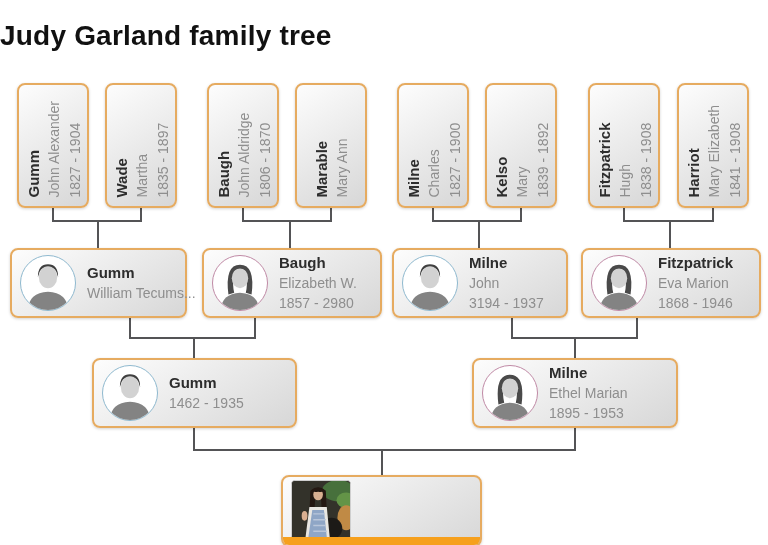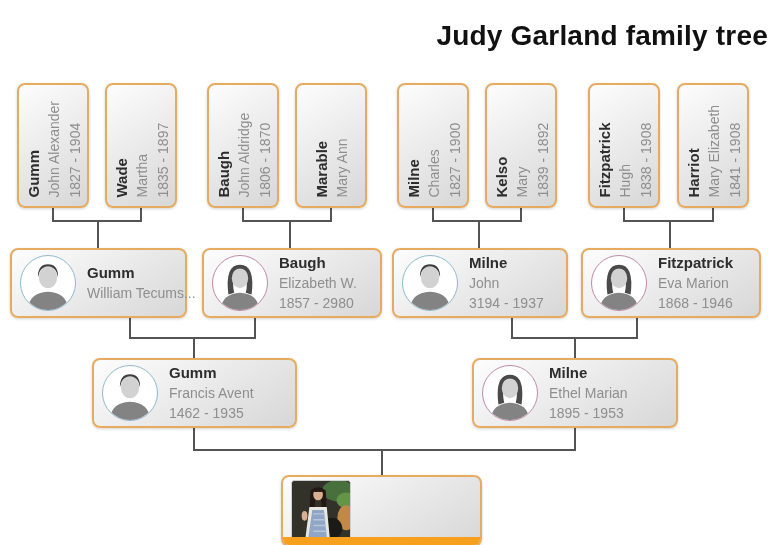--- a/index.html
+++ b/index.html
@@ -1,21 +1,21 @@
 <!DOCTYPE html>
 <html><head>
 <meta charset="utf-8">
 <style>
   html,body{margin:0;padding:0;background:#fff;}
   .canvas{
     position:relative;width:768px;height:545px;background:#ffffff;
     font-family:"Liberation Sans", sans-serif;overflow:hidden;
   }
   .page-title{
-    position:absolute;top:20px;left:0;width:768px;text-align:right;
+    position:absolute;top:20px;left:0;width:768px;text-align:left;
     font-size:28px;font-weight:700;color:#111;letter-spacing:.2px;
   }
   .connectors{position:absolute;left:0;top:0;}
   .card{
     position:absolute;box-sizing:border-box;
     border:2px solid #e6ab60;border-radius:8px;
     background:linear-gradient(148deg,#fdfdfd 0%,#ececec 45%,#d7d7d7 100%);
     box-shadow:0 1px 3px rgba(0,0,0,.18);
   }
   
@@ -189,21 +189,20 @@
   <div class="card hcard" style="left:92px;top:358px;width:205px">
     <div class="avatar male">
       <svg width="54" height="54" viewBox="0 0 56 56">
         <path d="M17.5 22 Q17.5 8.5 28 8.5 Q38.5 8.5 38.5 22 L36.5 16 Q34 11.5 28 12 Q22 11.5 19.5 16 Z" fill="#3f3f3f"></path>
         <ellipse cx="28" cy="22" rx="9.5" ry="11.5" fill="#d2d2d2"></ellipse>
         <path d="M7 56 Q8 38 28 37 Q48 38 49 56 Z" fill="#838383"></path>
       </svg>
     </div>
     <div class="htext">
       <div class="surname">Gumm</div>
-      <div class="sub">Francis Avent</div>
       <div class="sub">1462 - 1935</div>
     </div>
   </div>
 
   <div class="card hcard" style="left:472px;top:358px;width:206px">
     <div class="avatar female">
       <svg width="54" height="54" viewBox="0 0 56 56">
         <path d="M16 40 Q12 9 28 9 Q44 9 40 40 L34 38 Q38 21 28 20 Q18 21 22 38 Z" fill="#4a4a4a"></path>
         <ellipse cx="28" cy="23" rx="8.5" ry="10.5" fill="#d2d2d2"></ellipse>
         <path d="M19 17 Q20 10 28 10 Q36 10 37 17 Q32 13 28 13 Q24 13 19 17 Z" fill="#4a4a4a"></path>

